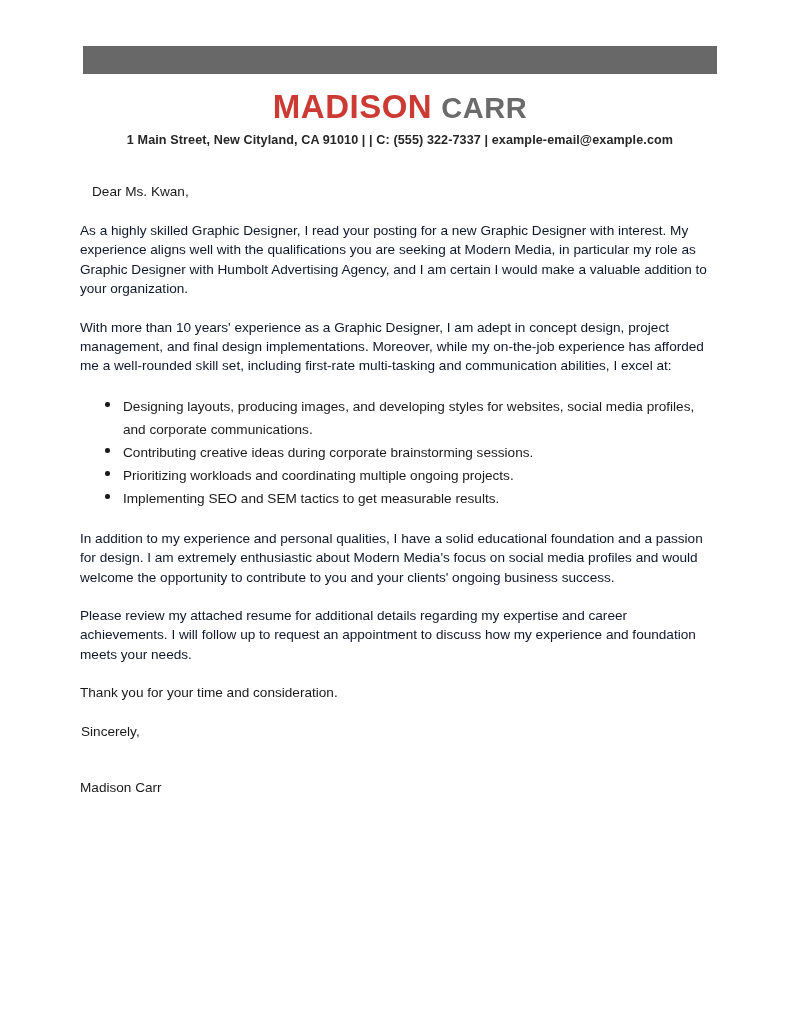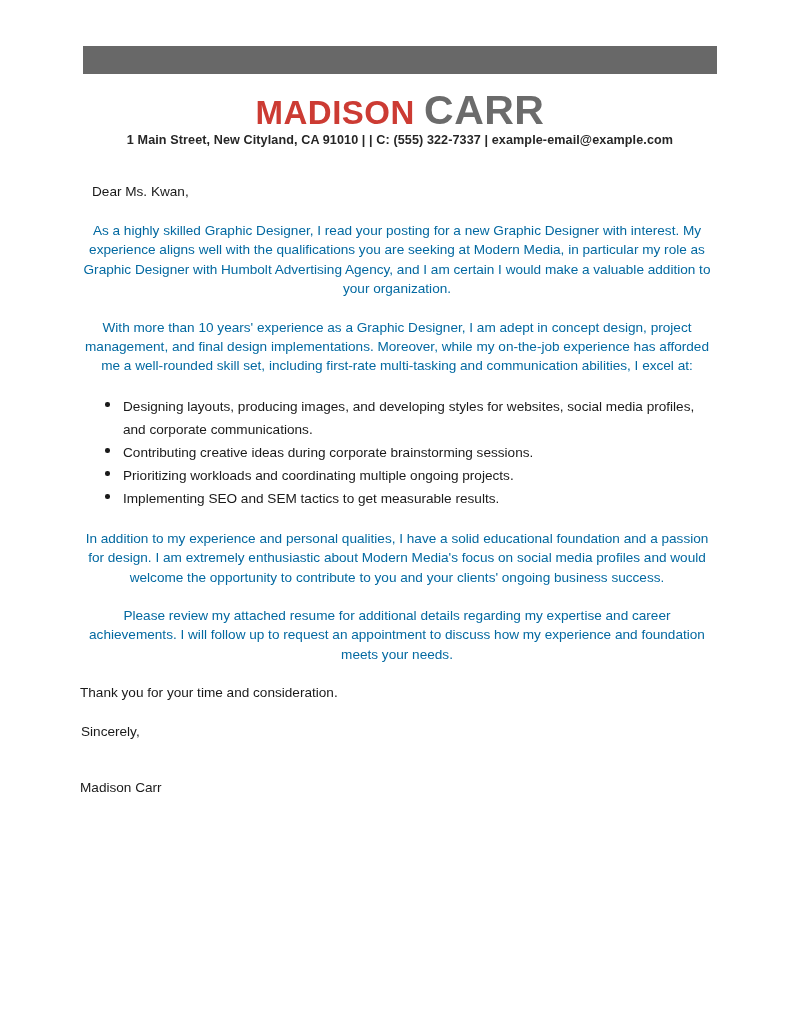--- a/index.html
+++ b/index.html
@@ -45,21 +45,21 @@
   }
 
   .name-first {
     font-size: 33px;
     font-weight: bold;
     letter-spacing: 0.5px;
     color: #cc3b33;
   }
 
   .name-last {
-    font-size: 41px;
+    font-size: 29px;
     font-weight: bold;
     letter-spacing: 0.5px;
     color: #6b6b6b;
   }
 
   
   .contact-line {
     position: absolute;
     left: 80px;
     top: 133px;
@@ -83,23 +83,23 @@
   .salutation {
     font-size: 13.6px;
     line-height: 19px;
     color: #1a1a1a;
     margin: 0 0 20px 12px;
   }
 
   .para {
     font-size: 13.6px;
     line-height: 19.4px;
-    color: #0369a1;
+    color: #0f172a;
     margin: 0 0 19px 0;
-    text-align: center;
+    text-align: left;
   }
 
   ul.skill-list {
     list-style: none;
     margin: 0 0 19px 0;
     padding: 0;
   }
 
   ul.skill-list li {
     position: relative;

